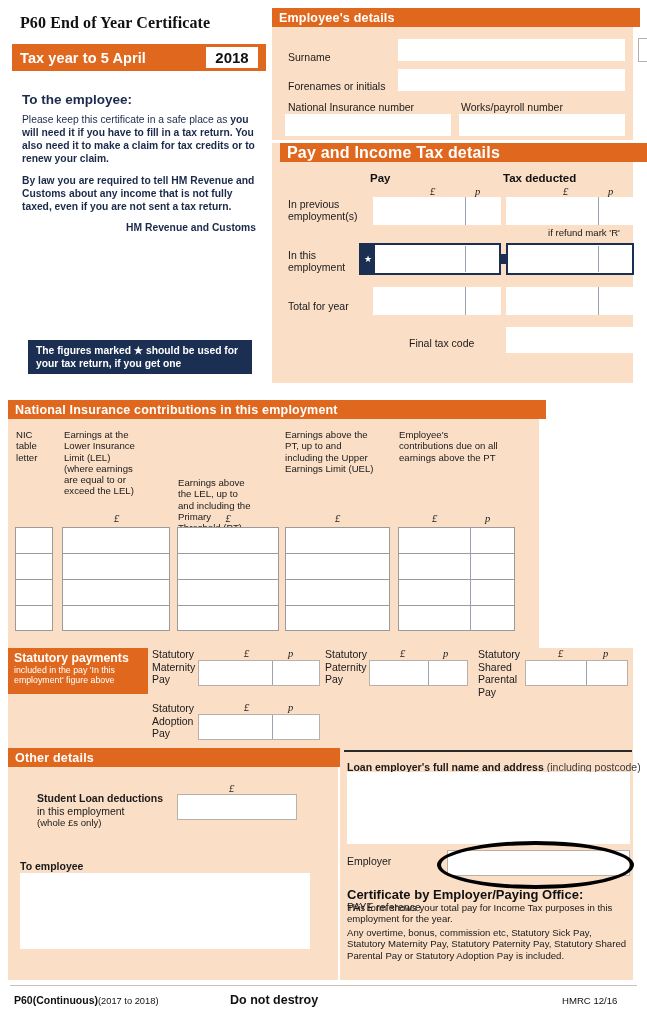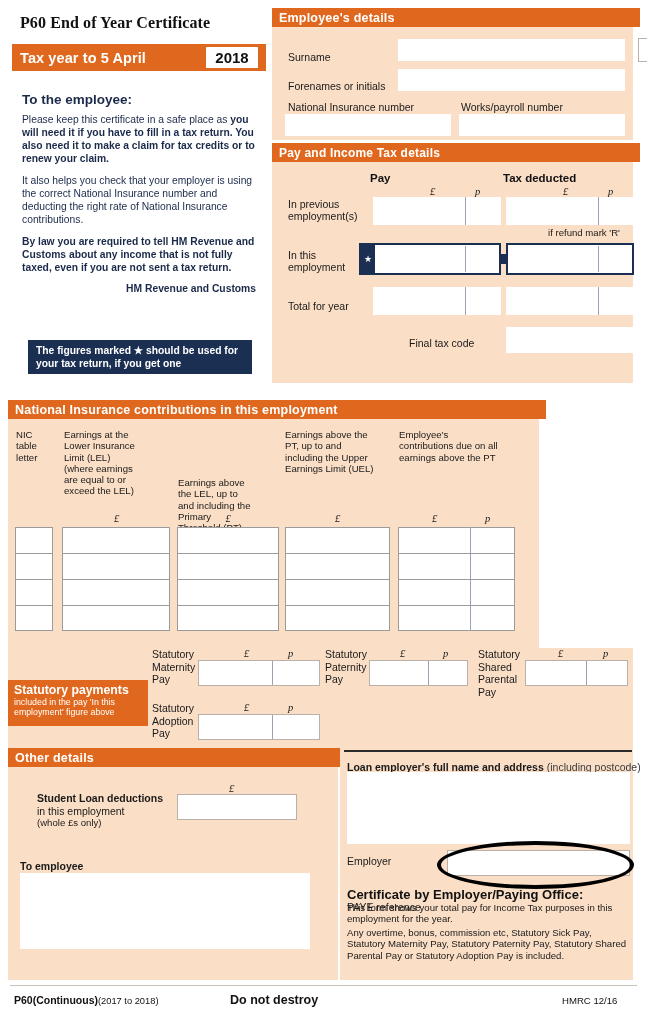--- a/index.html
+++ b/index.html
@@ -100,21 +100,21 @@
     font-size: 10.3px; line-height: 12.5px; font-weight: bold;
   }
 
   
   #emp-panel { left: 272px; top: 8px; width: 361px; height: 132px; }
   #emp-bar { left: 272px; top: 8px; width: 361px; height: 19px; font-size: 12.5px; }
   #emp-extra { left: 638px; top: 38px; width: 22px; height: 24px; }
 
   
   #pay-panel { left: 272px; top: 143px; width: 361px; height: 240px; }
-  #pay-bar { left: 272px; top: 143px; width: 361px; height: 19px; font-size: 12px; }
+  #pay-bar { left: 280px; top: 143px; width: 361px; height: 19px; font-size: 16px; }
   .colhead { font-size: 11.5px; font-weight: bold; color: #111; }
   .star-wrap {
     position: absolute;
     border: 2px solid #1b2f52;
     box-sizing: border-box;
     background: #ffffff;
   }
   .star-tab {
     position: absolute;
     background: #1b2f52;
@@ -135,21 +135,21 @@
     border: 1px solid #9b9b9b;
     box-sizing: border-box;
   }
   .nic-rowline { position: absolute; height: 1px; background: #9b9b9b; }
 
   
   #stat-panel { left: 8px; top: 648px; width: 625px; height: 100px; }
   #stat-bar {
     left: 8px; top: 648px; width: 140px; height: 46px;
     background: #e0681e; color: #ffffff;
-    box-sizing: border-box; padding: 3px 5px 0 6px; margin-top: 32px;
+    box-sizing: border-box; padding: 3px 5px 0 6px;
   }
   #stat-bar .t1 { font-size: 12.3px; font-weight: bold; line-height: 14px; }
   #stat-bar .t2 { font-size: 8.8px; line-height: 10.3px; }
 
   
   #other-panel { left: 8px; top: 748px; width: 330px; height: 232px; }
   #other-bar { left: 8px; top: 748px; width: 330px; height: 19px; font-size: 12.5px; }
 
   
   #employer-panel { left: 340px; top: 748px; width: 293px; height: 232px; }
@@ -183,21 +183,20 @@
   </div>
 
   <div class="abs" id="taxyear-band">
     <span id="taxyear-label">Tax year to 5 April</span>
     <span id="year-box">2018</span>
   </div>
 
   <div class="abs" id="employee-note">
     <div id="note-head">To the employee:</div>
     <p class="note-p"><span>Please keep this certificate in a safe place as </span><b>you will need it if you have to fill in a tax return. You also need it to make a claim for tax credits or to renew your claim.</b></p>
-    <p class="note-p">It also helps you check that your employer is using the correct National Insurance number and deducting the right rate of National Insurance contributions.</p>
     <p class="note-p strong">By law you are required to tell HM Revenue and Customs about any income that is not fully taxed, even if you are not sent a tax return.</p>
     <div class="note-sig">HM Revenue and Customs</div>
   </div>
 
   <div class="abs" id="star-note">The figures marked ★ should be used for your tax return, if you get one</div>
 
   <div class="abs panel" id="emp-panel"></div>
   <div class="abs bar" id="emp-bar">Employee's details</div>
 
   <div class="abs lbl" style="left:288px; top:51px; width:105px;">Surname</div>

